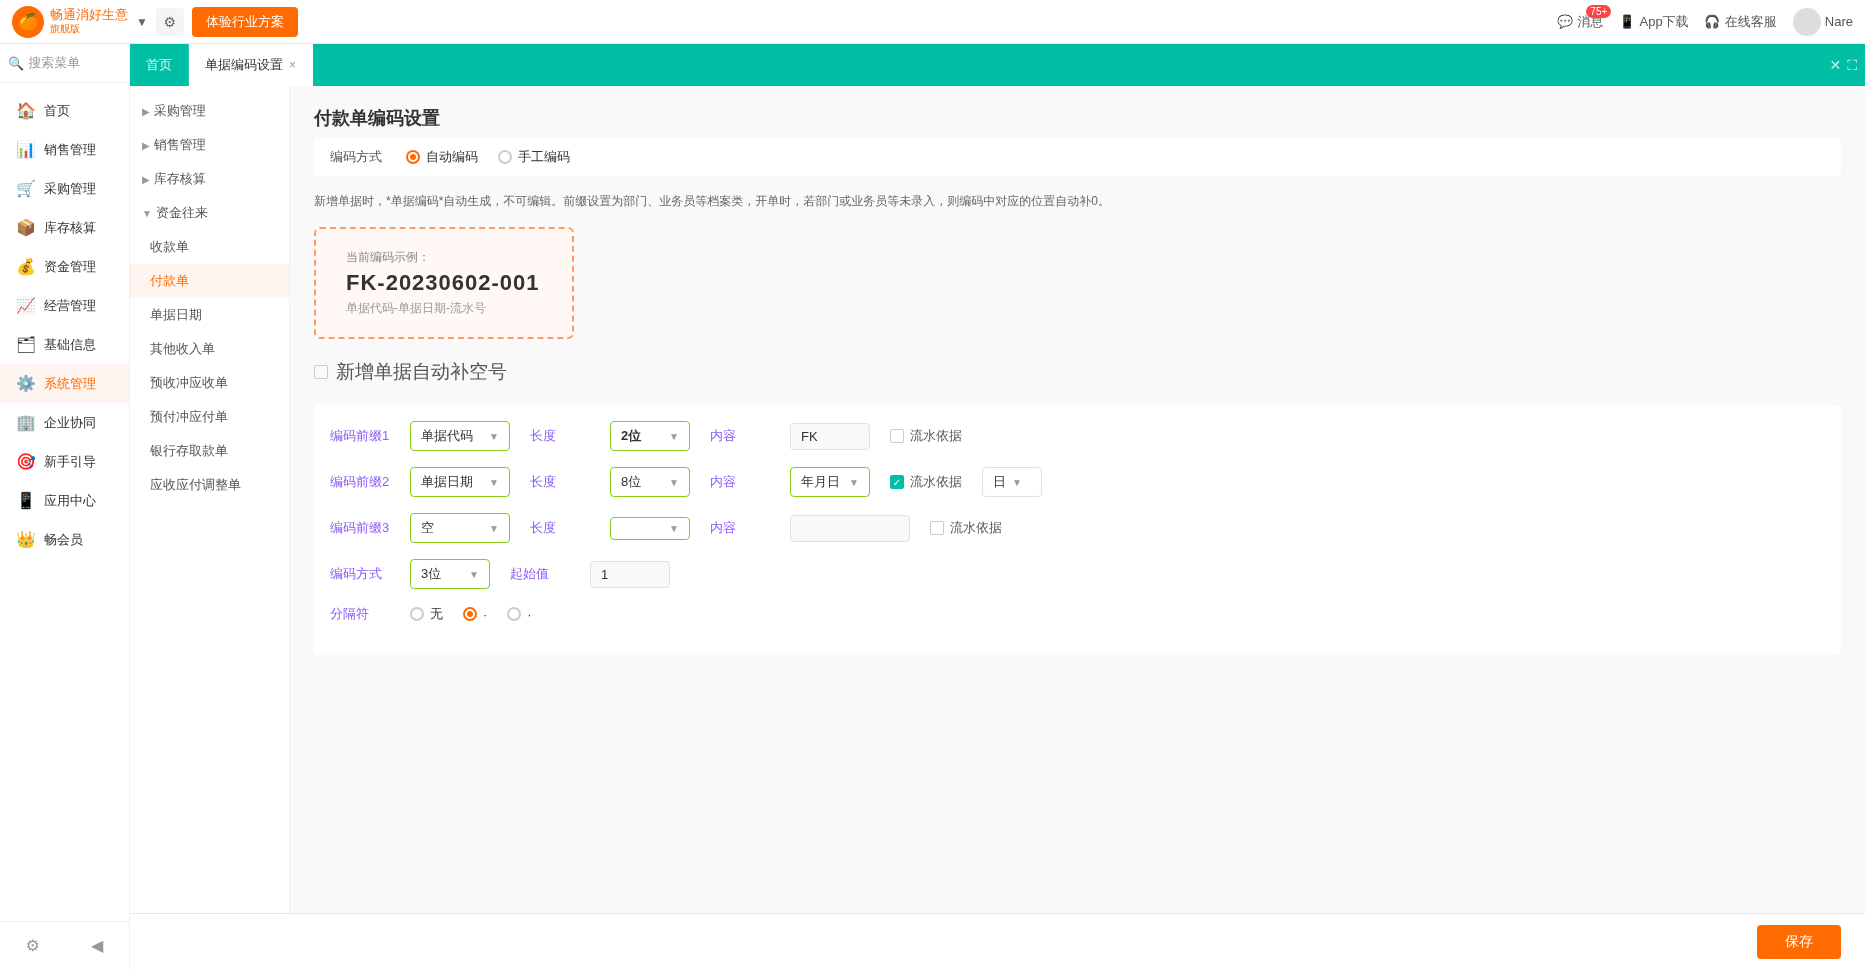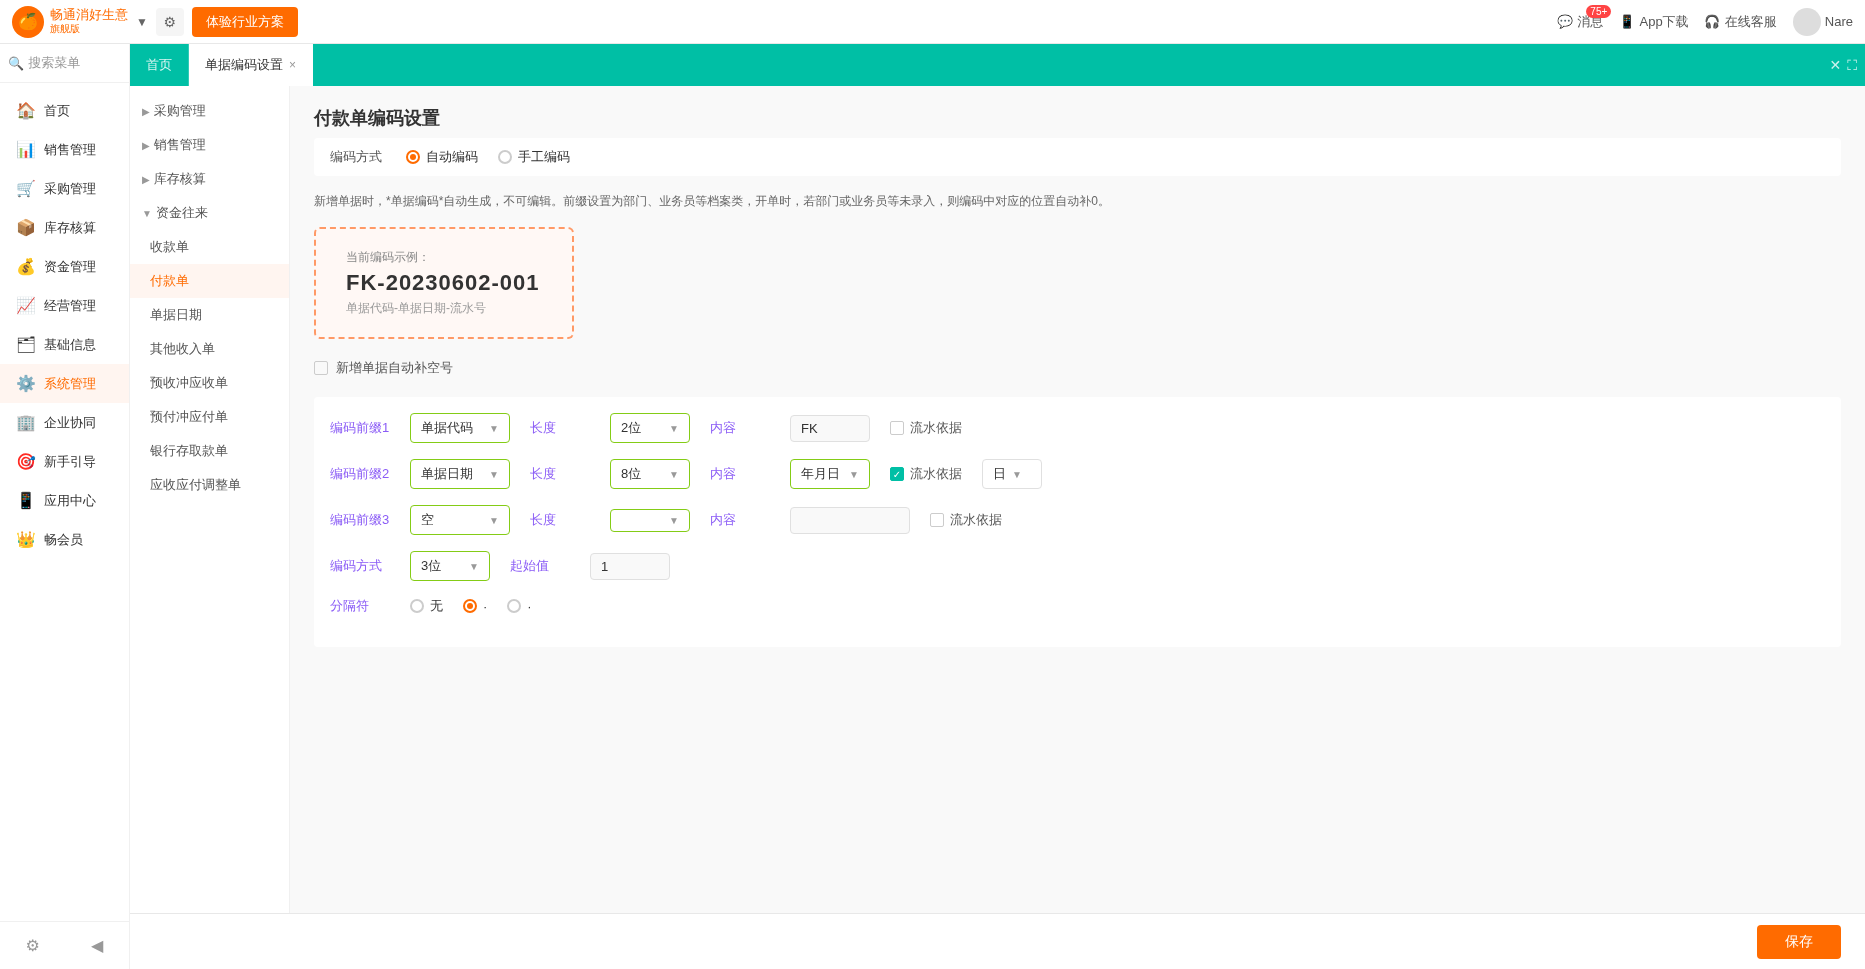--- a/index.html
+++ b/index.html
@@ -189,21 +189,21 @@
       gap: 8px;
       margin-bottom: 20px;
     }
     .checkbox-box {
       width: 14px; height: 14px;
       border: 1px solid #ccc;
       border-radius: 2px;
       display: inline-block;
       cursor: pointer;
     }
-    .auto-fill-label { font-size: 13px; color: #555; font-family: Liberation Mono, monospace; }
+    .auto-fill-label { font-size: 19px; color: #555; font-family: Liberation Mono, monospace; }
 
     
     .config-section { background: #fff; border-radius: 4px; padding: 16px; margin-bottom: 0; }
     .config-row {
       display: flex;
       align-items: center;
       gap: 20px;
       margin-bottom: 16px;
       flex-wrap: wrap;
     }
@@ -489,21 +489,21 @@
         
         <div class="config-section">
 
           <div class="config-row">
             <span class="config-label">编码前缀1</span>
             <div class="config-select">
               <span>单据代码</span>
               <span class="arrow">▼</span>
             </div>
             <span class="config-label">长度</span>
-            <div class="config-select" style="min-width:80px;">
+            <div class="config-select" style="min-width:80px;font-weight:bold;">
               <span>2位</span>
               <span class="arrow">▼</span>
             </div>
             <span class="config-label">内容</span>
             <input class="config-input" value="FK" style="width: 80px;">
             <div class="checkbox-row">
               <div class="unchecked-box"></div>
               <span class="checkbox-label">流水依据</span>
             </div>
           </div>

